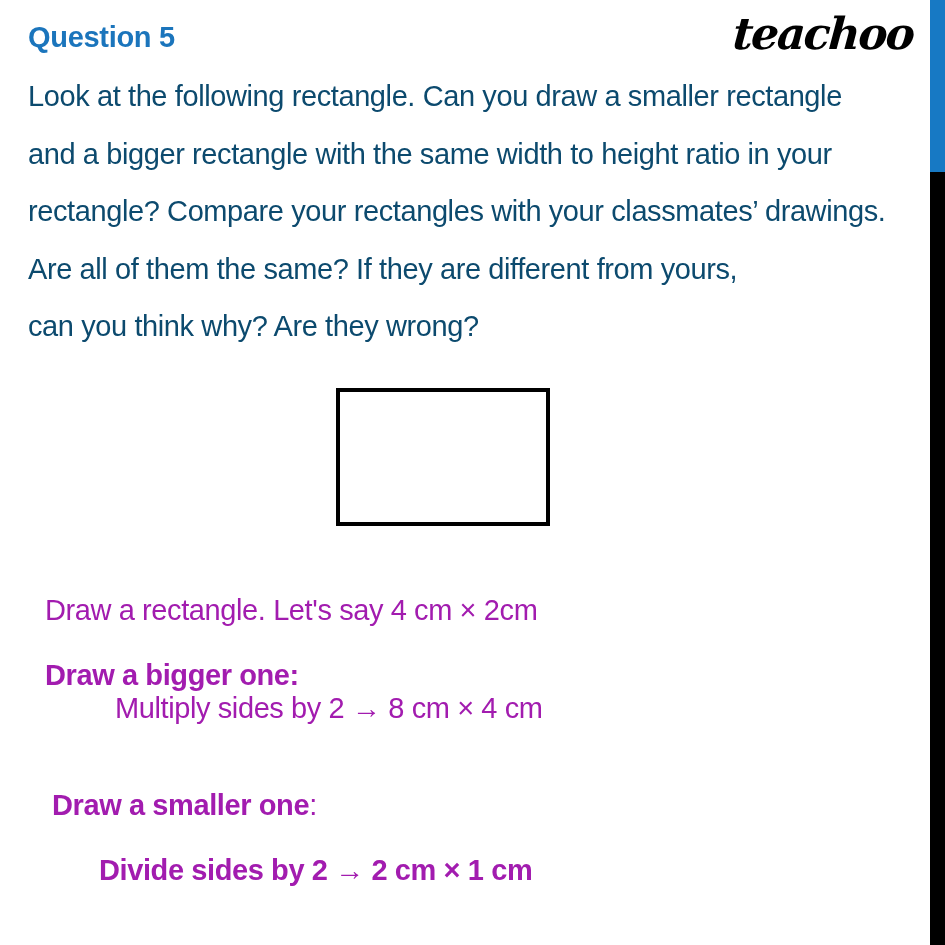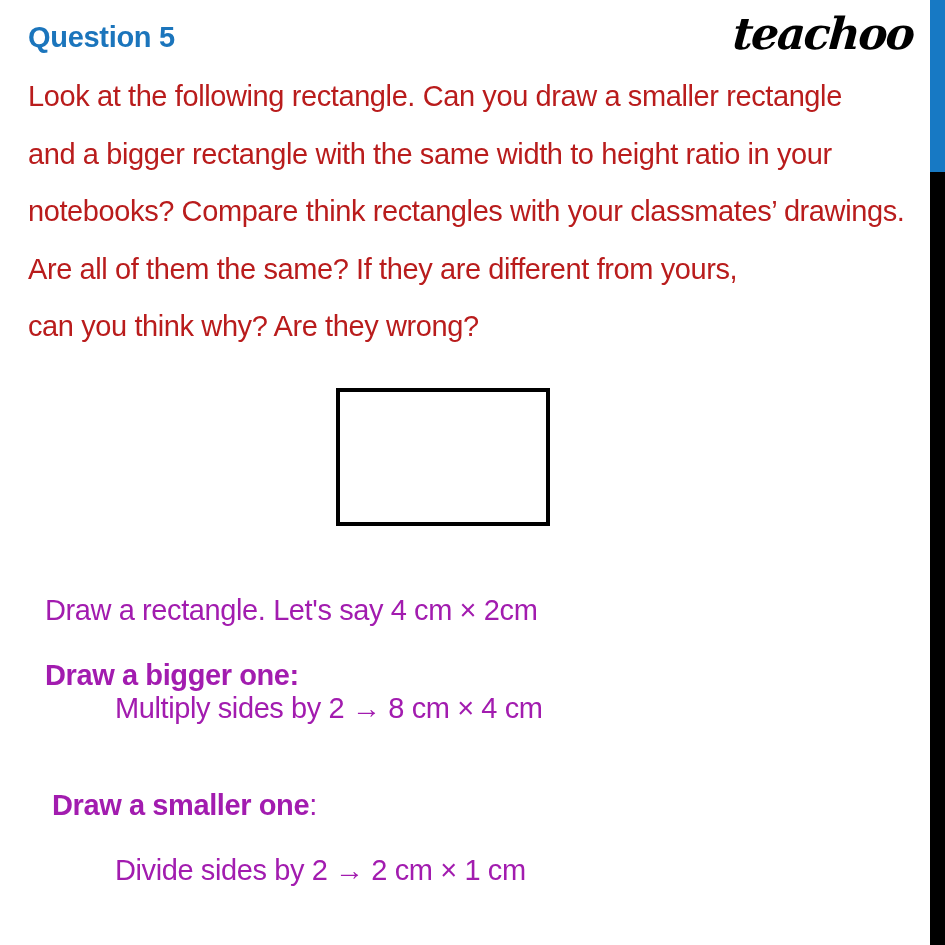--- a/index.html
+++ b/index.html
@@ -47,21 +47,21 @@
     letter-spacing: -2px;
     transform: skewX(-4deg);
   }
 
   
   .question {
     position: absolute;
     left: 28px; top: 68px;
     width: 912px;
     font-size: 29px;
-    color: #b91c1c;
+    color: #0c4a6e;
     letter-spacing: -0.4px;
   }
   .qline {
     height: 57.5px;
     line-height: 57.5px;
     white-space: nowrap;
   }
 
   
   .rect-figure {
@@ -78,39 +78,39 @@
     font-size: 29px;
     color: #a21caf;
     letter-spacing: -0.4px;
     white-space: nowrap;
     line-height: 36px;
   }
   .sol-intro   { left: 45px;  top: 592px; }
   .sol-big-h   { left: 45px;  top: 657px; font-weight: bold; }
   .sol-big-s   { left: 115px; top: 690px; }
   .sol-small-h { left: 52px;  top: 787px; }
-  .sol-small-s { left: 115px; top: 852px; }
+  .sol-small-s { left: 99px; top: 852px; font-weight: bold; }
   .bold-part   { font-weight: bold; }
   .reg-part    { font-weight: normal; }
 </style>
 </head>
 <body>
 
 <div class="page">
 
   <div class="bar-blue"></div>
   <div class="bar-black"></div>
 
   <div class="title">Question 5</div>
   <div class="brand">teachoo</div>
 
   <div class="question">
     <div class="qline">Look at the following rectangle. Can you draw a smaller rectangle</div>
     <div class="qline">and a bigger rectangle with the same width to height ratio in your</div>
-    <div class="qline">notebooks? Compare think rectangles with your classmates’ drawings.</div>
+    <div class="qline">rectangle? Compare your rectangles with your classmates’ drawings.</div>
     <div class="qline">Are all of them the same? If they are different from yours,</div>
     <div class="qline">can you think why? Are they wrong?</div>
   </div>
 
   <div class="rect-figure"></div>
 
   <div class="sol-line sol-intro">Draw a rectangle. Let's say 4 cm × 2cm</div>
   <div class="sol-line sol-big-h">Draw a bigger one:</div>
   <div class="sol-line sol-big-s">Multiply sides by 2 → 8 cm × 4 cm</div>
   <div class="sol-line sol-small-h">

